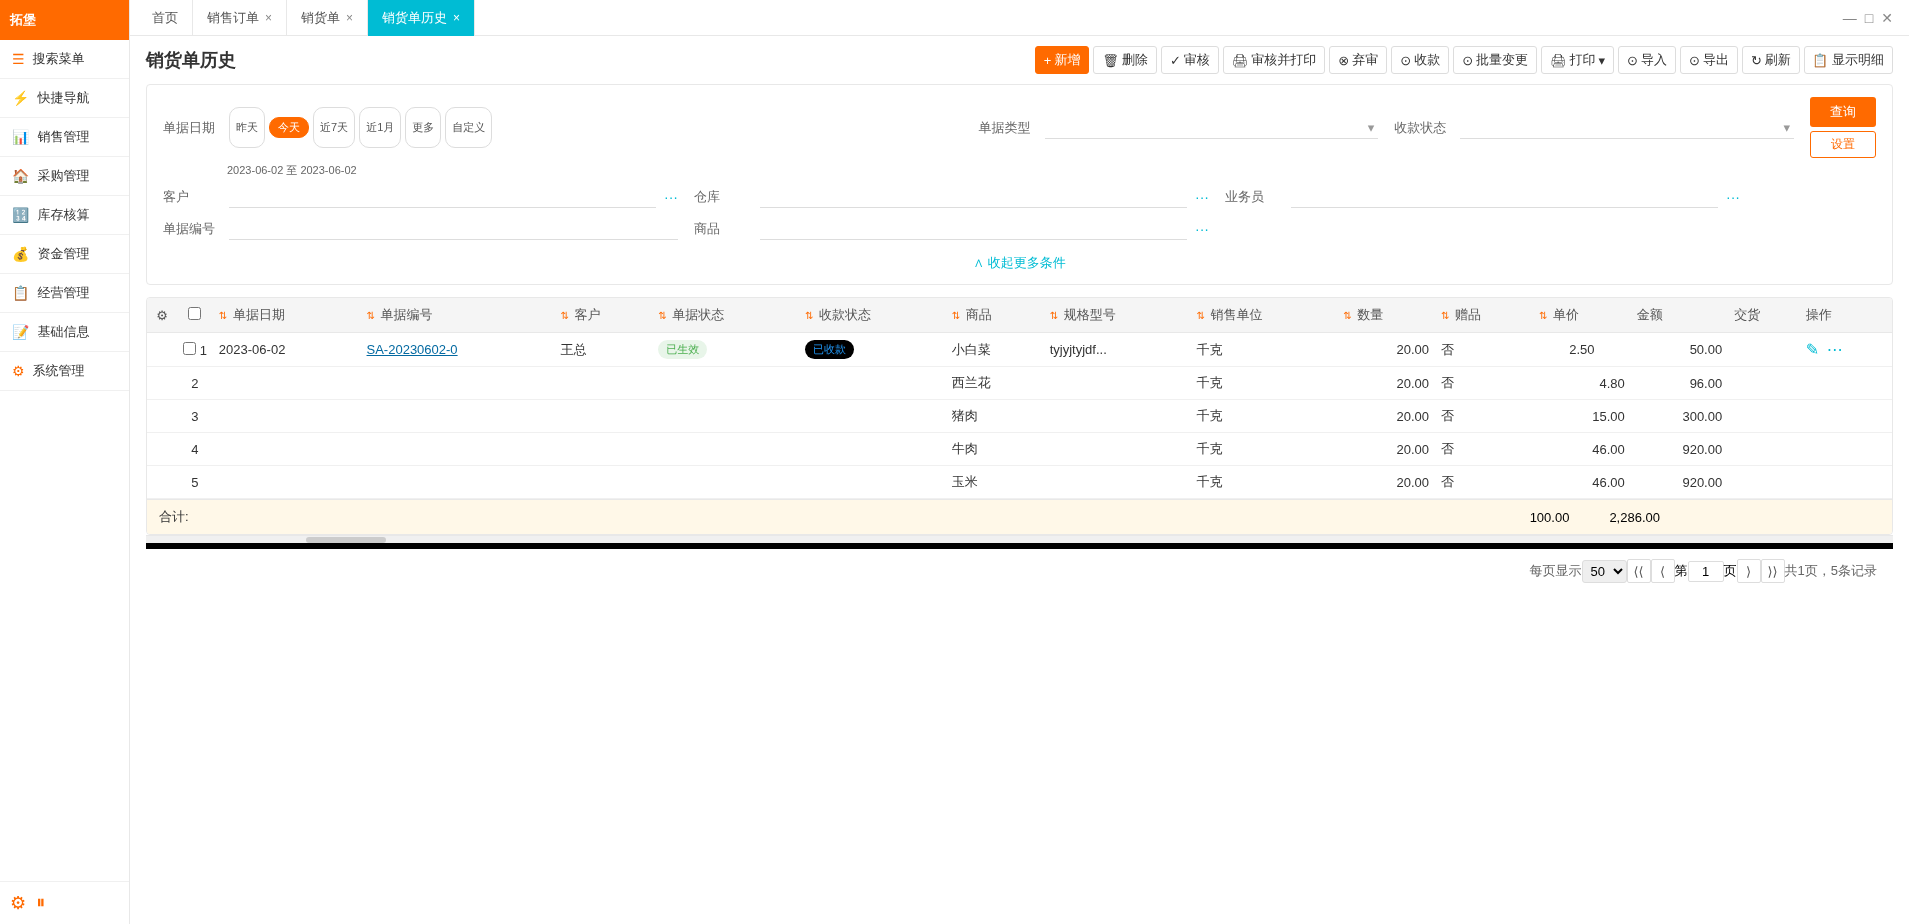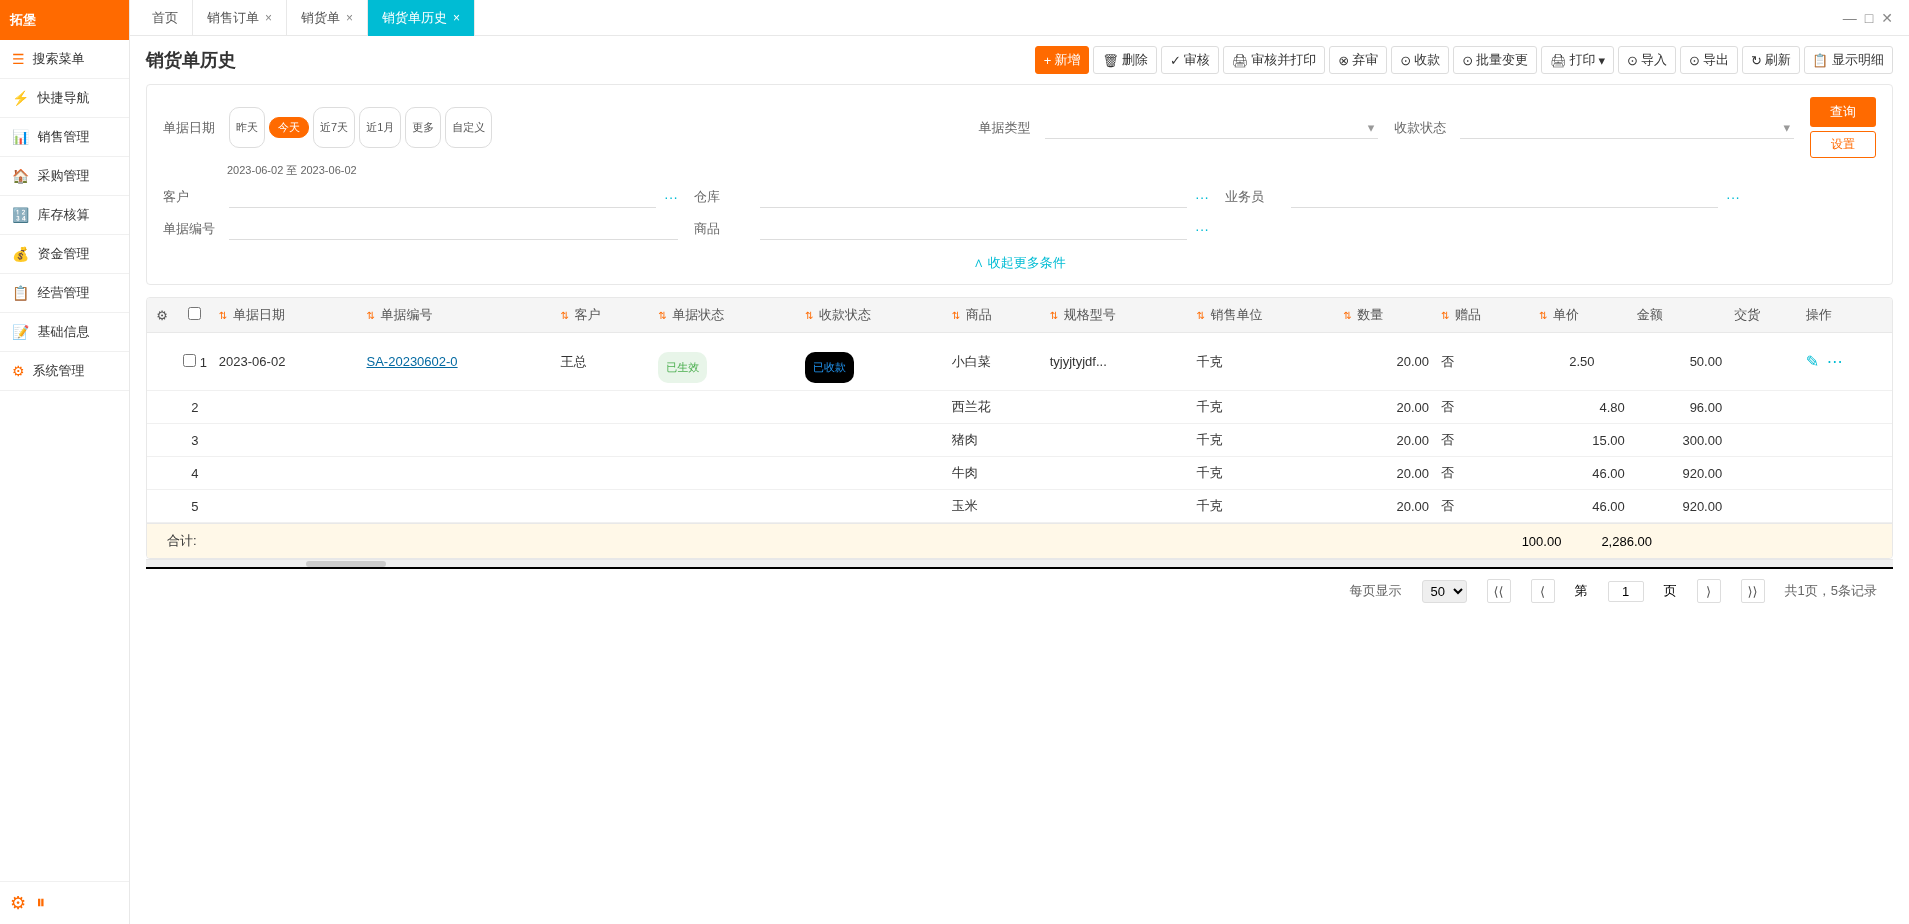--- a/index.html
+++ b/index.html
@@ -233,52 +233,51 @@
     }
     thead th .sort-icon { color: #ff6a00; font-size: 10px; margin-right: 2px; }
     tbody tr { border-bottom: 1px solid #f0f0f0; }
     tbody td {
       padding: 7px 6px;
       color: #333;
       white-space: nowrap;
     }
     .status-badge {
       display: inline-block;
-      padding: 8px 8px;
+      padding: 2px 8px;
       border-radius: 10px;
       font-size: 11px;
-      margin-top: 12px;
     }
     .status-active { background: #e8f5e9; color: #4caf50; }
     .status-collected { background: #000000; color: #2196f3; }
     .link-text { color: #0369a1; cursor: pointer; text-decoration: underline; }
     .action-btn { color: #00bcd4; cursor: pointer; font-size: 16px; }
     .settings-col { width: 30px; text-align: center; }
     .check-col { width: 30px; text-align: center; }
 
     
     .table-summary {
       background: #fff8e8;
       border-top: 1px solid #e8e8e8;
-      padding: 8px 20px;
+      padding: 8px 12px;
       display: flex;
       align-items: center;
     }
     .summary-label { color: #333; min-width: 40px; }
     .summary-spacer { flex: 1; }
 
     
     .pagination {
       display: flex;
       align-items: center;
       justify-content: flex-end;
       padding: 10px 16px;
-      gap: 20px;
+      gap: 0;
       background: #fff;
-      border-top: 2px solid #000000;
+      border-top: 6px solid #000000;
     }
     .page-size-label { color: #666; }
     .page-size-select {
       border: 1px solid #ddd;
       padding: 2px 4px;
       border-radius: 3px;
       cursor: pointer;
     }
     .page-nav-btn {
       border: 1px solid #ddd;

